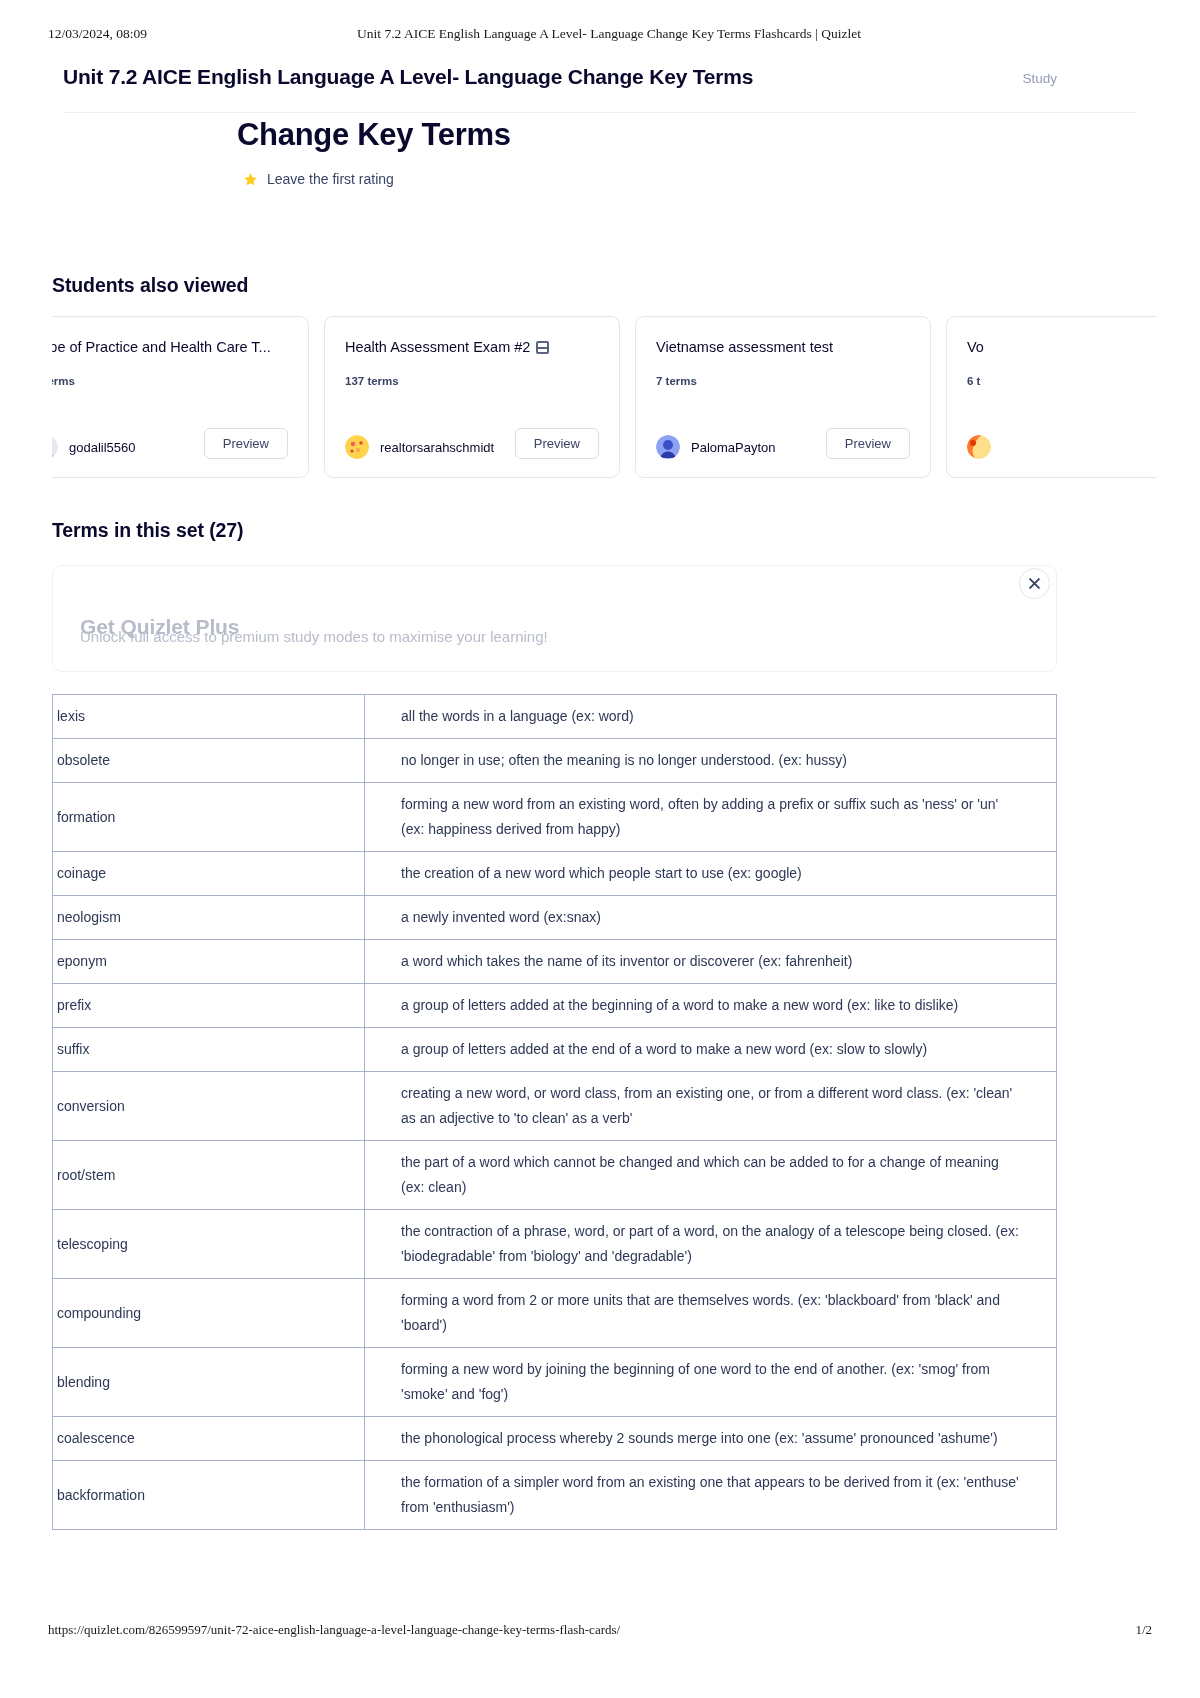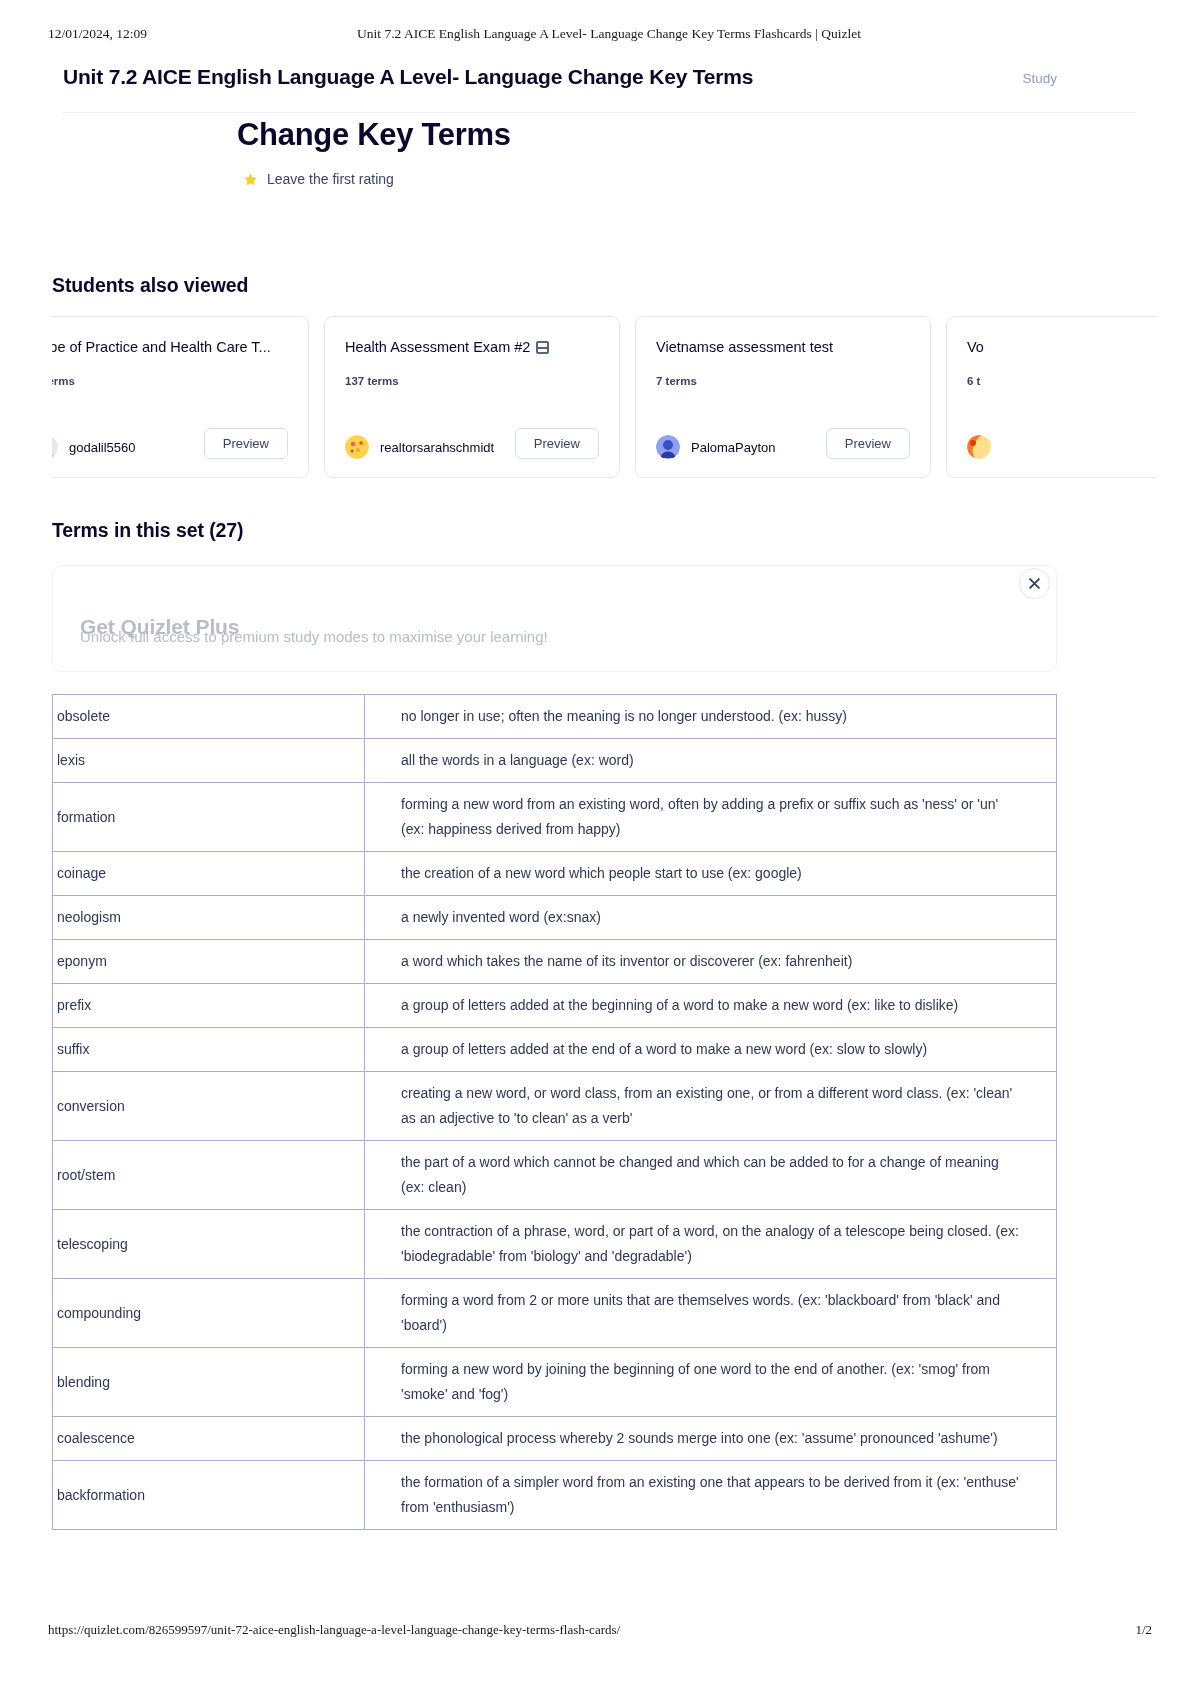--- a/index.html
+++ b/index.html
@@ -325,21 +325,21 @@
     top: 0;
     white-space: nowrap;
   }
 </style>
 </head>
 <body>
 
 <div class="page">
 
   <div class="print-header">
-    <span class="ph-date">12/01/2024, 12:09</span>
+    <span class="ph-date">12/03/2024, 08:09</span>
     <span class="ph-title">Unit 7.2 AICE English Language A Level- Language Change Key Terms Flashcards | Quizlet</span>
   </div>
 
   <h1 class="set-heading">Unit 7.2 AICE English Language A Level- Language Change Key Terms</h1>
 
   <div class="sticky-bar">
     <span class="sb-title">Unit 7.2 AICE English Language A Level- Language Change Key Terms</span>
     <span class="sb-study">Study</span>
   </div>
   <div class="sticky-bar-rule"></div>
@@ -440,26 +440,26 @@
 
   <button class="close-btn">
     <svg width="15" height="15" viewBox="0 0 24 24">
       <path d="M5 5 L19 19 M19 5 L5 19" stroke="#3a4465" stroke-width="3.2" stroke-linecap="round"></path>
     </svg>
   </button>
 
   <table class="terms-table">
     <tbody>
       <tr>
+        <td class="term-cell">lexis</td>
+        <td class="def-cell">all the words in a language (ex: word)</td>
+      </tr>
+      <tr>
         <td class="term-cell">obsolete</td>
         <td class="def-cell">no longer in use; often the meaning is no longer understood. (ex: hussy)</td>
-      </tr>
-      <tr>
-        <td class="term-cell">lexis</td>
-        <td class="def-cell">all the words in a language (ex: word)</td>
       </tr>
       <tr>
         <td class="term-cell">formation</td>
         <td class="def-cell">forming a new word from an existing word, often by adding a prefix or suffix such as 'ness' or 'un' (ex: happiness derived from happy)</td>
       </tr>
       <tr>
         <td class="term-cell">coinage</td>
         <td class="def-cell">the creation of a new word which people start to use (ex: google)</td>
       </tr>
       <tr>

